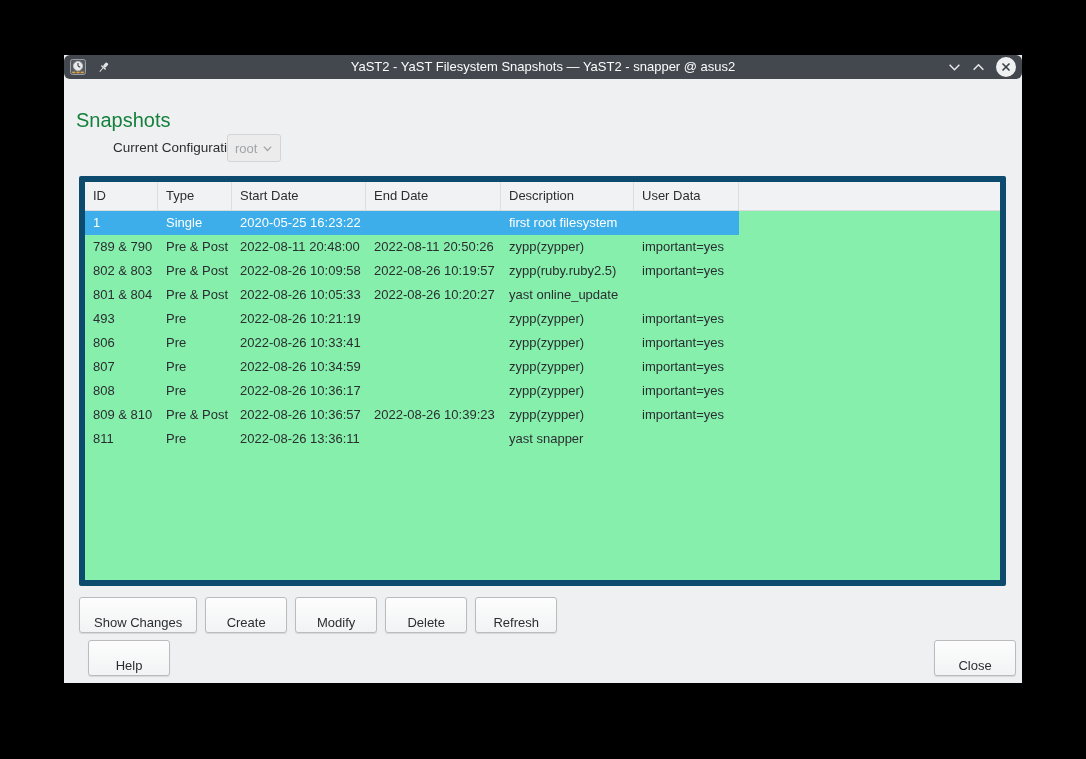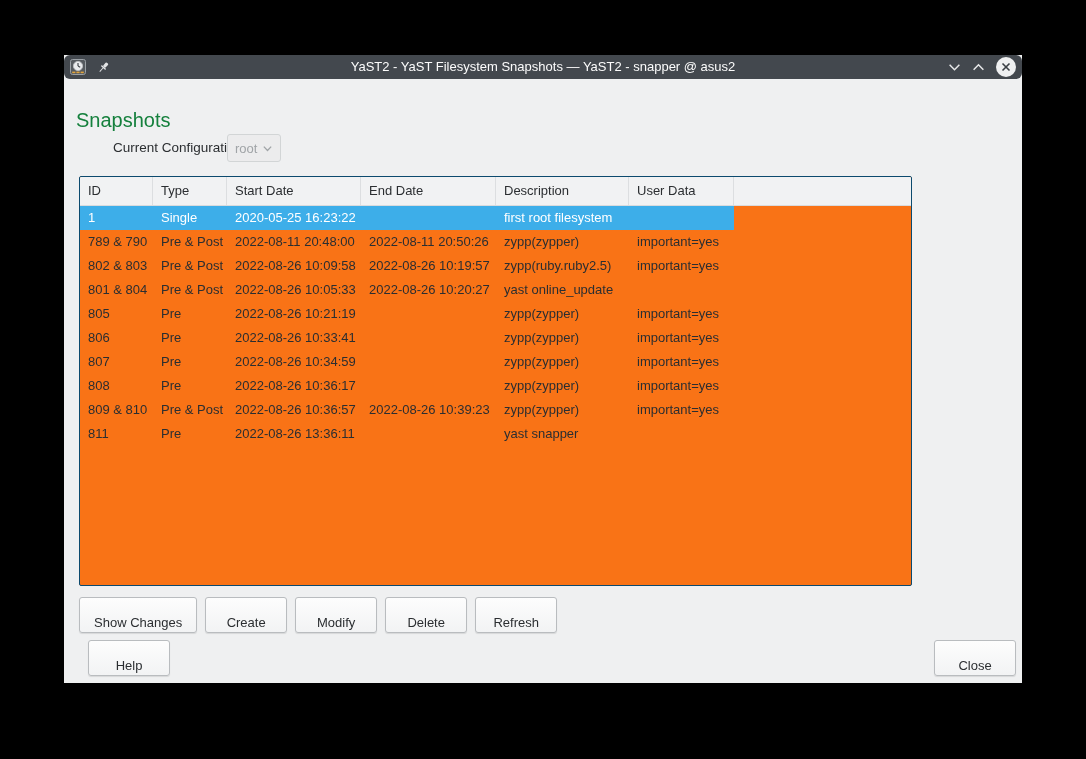--- a/index.html
+++ b/index.html
@@ -24,22 +24,22 @@
   .heading { position:absolute; left:12px; top:30px; font-size:20px; color:#15803d; }
 
   .config-label { position:absolute; left:15px; top:55px; height:28px; line-height:28px;
                   font-size:13.5px; color:#2b2e31;margin-left:34px; }
   .combo { position:absolute; left:163px; top:55px; width:54px; height:28px;
            background:#ececed; border:1px solid #d2d5d6; border-radius:3px;
            display:flex; align-items:center; justify-content:space-between;
            padding:8px 7px; color:#a0a4a7; font-size:13px; }
 
   
-  .table { position:absolute; left:15px; top:97px; width:833px; height:410px;
-           background:#f97316; border:1px solid #0c4a6e; border-radius:2px; overflow:hidden; }
+  .table { position:absolute; left:15px; top:97px; width:927px; height:410px;
+           background:#86efac; border:6px solid #0c4a6e; border-radius:2px; overflow:hidden; }
   .thead, .trow { display:grid; grid-template-columns:73px 74px 134px 135px 133px 105px 1fr; }
   .thead { height:29px; background:#f1f2f3; border-bottom:1px solid #d9dbdd; }
   .hcell { font-size:13px; color:#2b2e31; line-height:28px; padding-left:8px;
            border-right:1px solid #dcdee0; white-space:nowrap; overflow:hidden; }
   .hcell.filler { border-right:none; }
   .trow { height:24px; }
   .cell { font-size:13px; color:#2b2e31; line-height:24px; padding-left:8px;
           white-space:nowrap; overflow:hidden; }
   .trow.selected .cell { background:#3daee9; color:#ffffff; }
 
@@ -156,21 +156,21 @@
           <div class="trow">
     <div class="cell">801 &amp; 804</div>
     <div class="cell">Pre &amp; Post</div>
     <div class="cell">2022-08-26 10:05:33</div>
     <div class="cell">2022-08-26 10:20:27</div>
     <div class="cell">yast online_update</div>
     <div class="cell"></div>
     <div></div>
   </div>
           <div class="trow">
-    <div class="cell">805</div>
+    <div class="cell">493</div>
     <div class="cell">Pre</div>
     <div class="cell">2022-08-26 10:21:19</div>
     <div class="cell"></div>
     <div class="cell">zypp(zypper)</div>
     <div class="cell">important=yes</div>
     <div></div>
   </div>
           <div class="trow">
     <div class="cell">806</div>
     <div class="cell">Pre</div>

